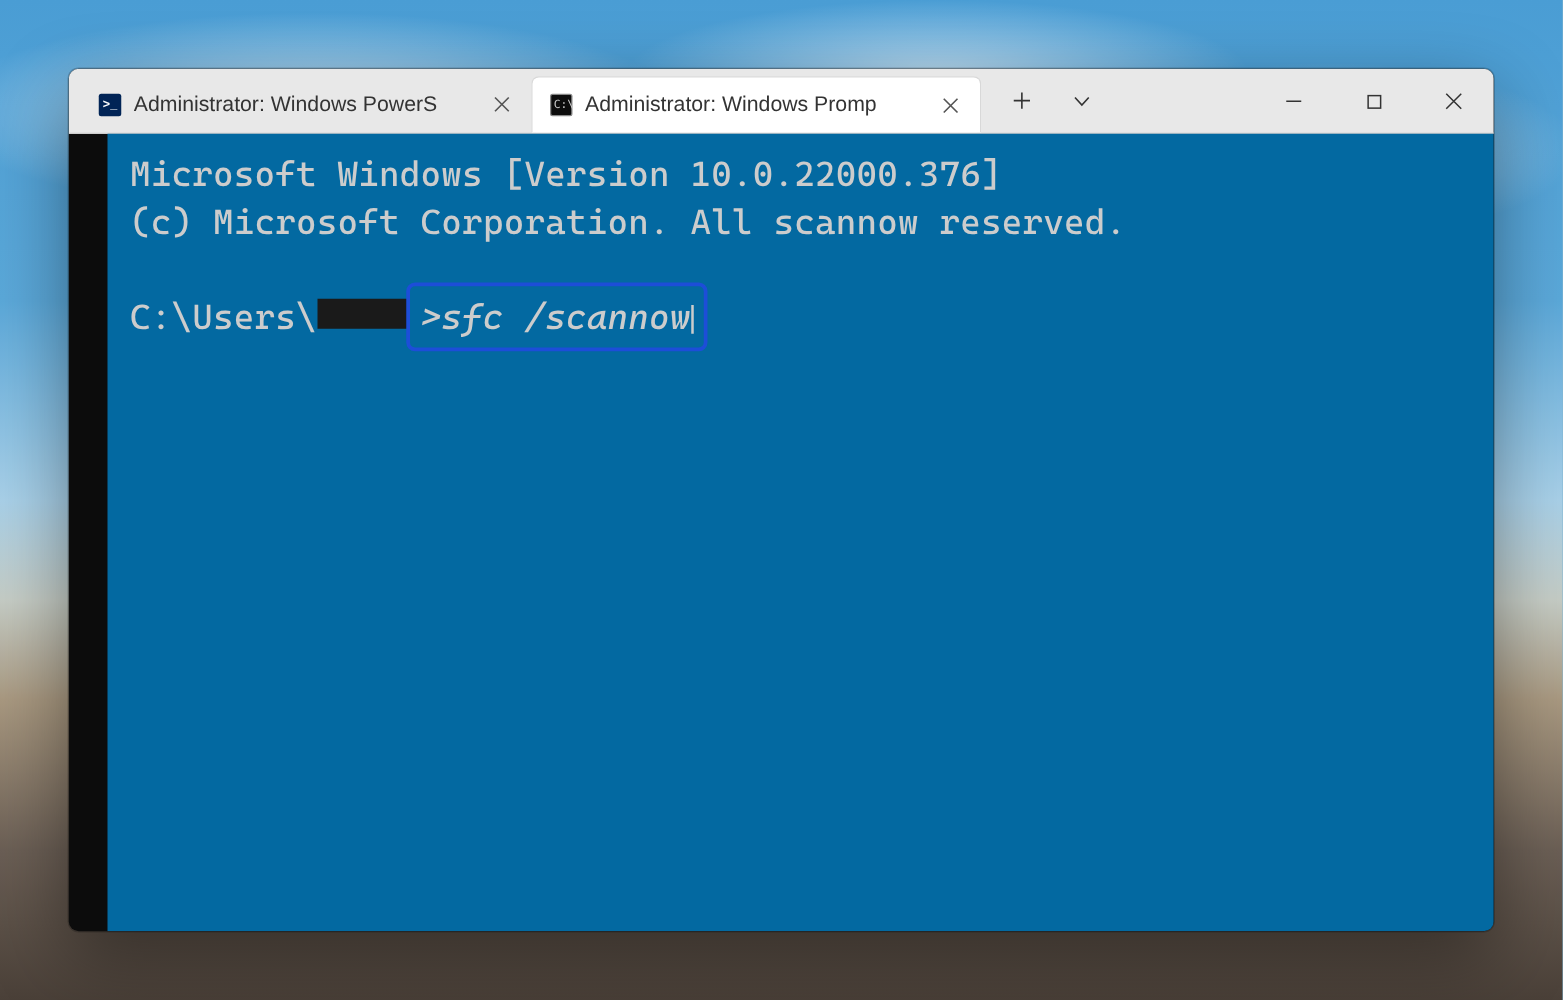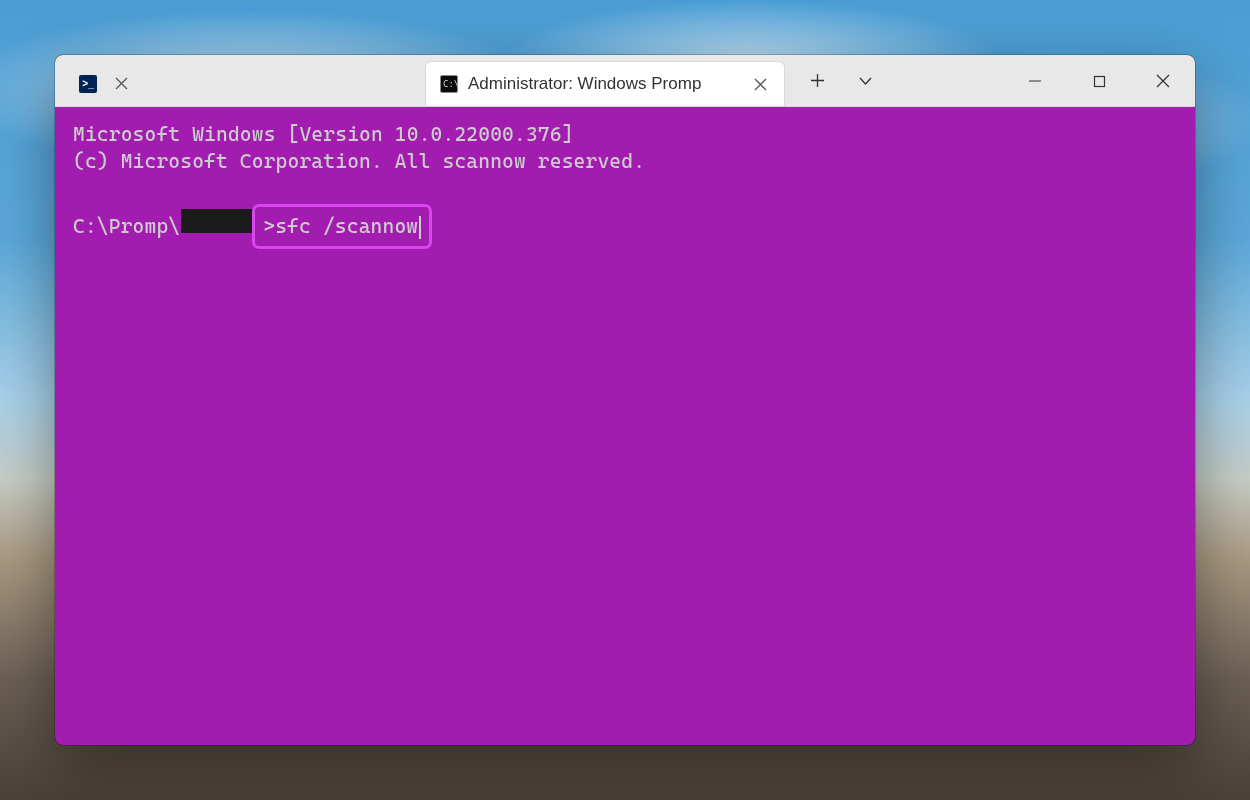--- a/index.html
+++ b/index.html
@@ -160,27 +160,28 @@
       height: 52px;
       display: flex;
       align-items: center;
       justify-content: center;
       color: #333;
       cursor: pointer;
     }
 
     .terminal-content {
       flex: 1;
-      background: #a21caf;
+      background: #0369a1;
       padding: 14px 18px;
       font-family: 'Cascadia Mono', 'Consolas', monospace;
-      font-size: 20px;
+      font-size: 28px;
       color: #cccccc;
       line-height: 1.35;
       letter-spacing: 0.2px;
+      margin-left: 31px;
     }
 
     .terminal-line {
       white-space: pre;
     }
 
     .prompt-line {
       display: flex;
       align-items: baseline;
       margin-top: 29px;
@@ -193,22 +194,23 @@
       height: 24px;
       background: #1a1a1a;
       vertical-align: middle;
       margin: 0 1px;
     }
 
     .highlight-box {
       position: relative;
       padding: 6px 8px;
       margin-left: -4px;
-      border: 3px solid #d946ef;
+      border: 3px solid #1d4ed8;
       border-radius: 7px;
+      font-style: italic;
     }
 
     .cursor-bar {
       display: inline-block;
       width: 1.5px;
       height: 23px;
       background: #cccccc;
       vertical-align: middle;
       margin-left: 1px;
     }
@@ -218,20 +220,21 @@
 
 <div class="clouds"></div>
 
 <div class="window">
   <div class="titlebar">
 
     <div class="tab tab-inactive">
       <span class="tab-icon">
         <span class="ps-icon">&gt;_</span>
       </span>
+      <span class="tab-label">Administrator: Windows PowerS</span>
       <span class="tab-close">
         <svg width="13" height="13" viewBox="0 0 13 13">
             <path d="M1 1 L12 12 M12 1 L1 12" stroke="currentColor" stroke-width="1.3" fill="none"></path>
           </svg>
       </span>
     </div>
 
     <div class="tab tab-active">
       <span class="tab-icon">
         <span class="cmd-icon">C:\</span>
@@ -274,16 +277,16 @@
           </svg>
       </div>
     </div>
 
   </div>
 
   <div class="terminal-content">
     <div class="terminal-line">Microsoft Windows [Version 10.0.22000.376]</div>
     <div class="terminal-line">(c) Microsoft Corporation. All scannow reserved.</div>
     <div class="prompt-line">
-      <span>C:\Promp\</span><span class="redacted"></span><span class="highlight-box"><span>&gt;</span><span>sfc /scannow</span><span class="cursor-bar"></span></span>
+      <span>C:\Users\</span><span class="redacted"></span><span class="highlight-box"><span>&gt;</span><span>sfc /scannow</span><span class="cursor-bar"></span></span>
     </div>
   </div>
 </div>
 
 </body></html>

